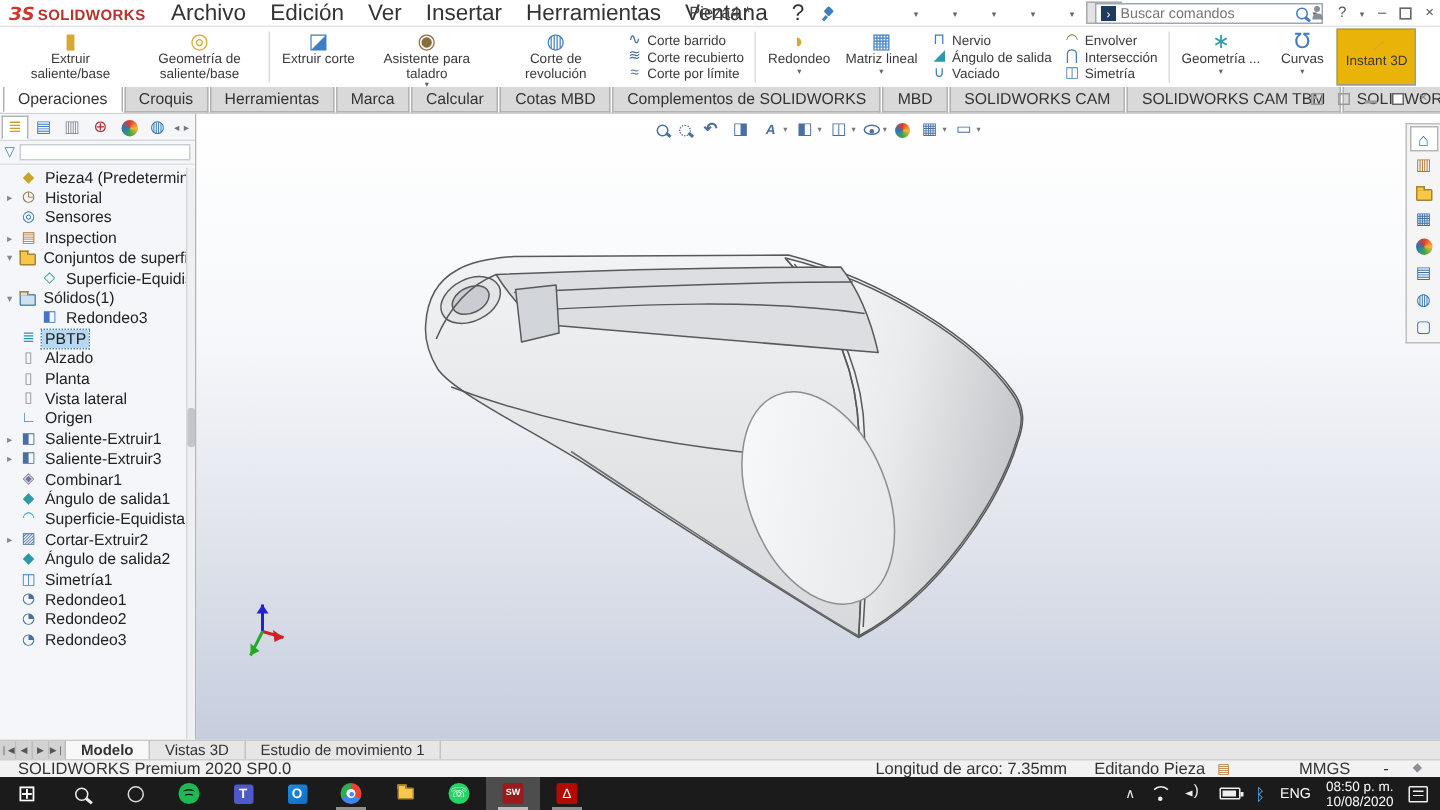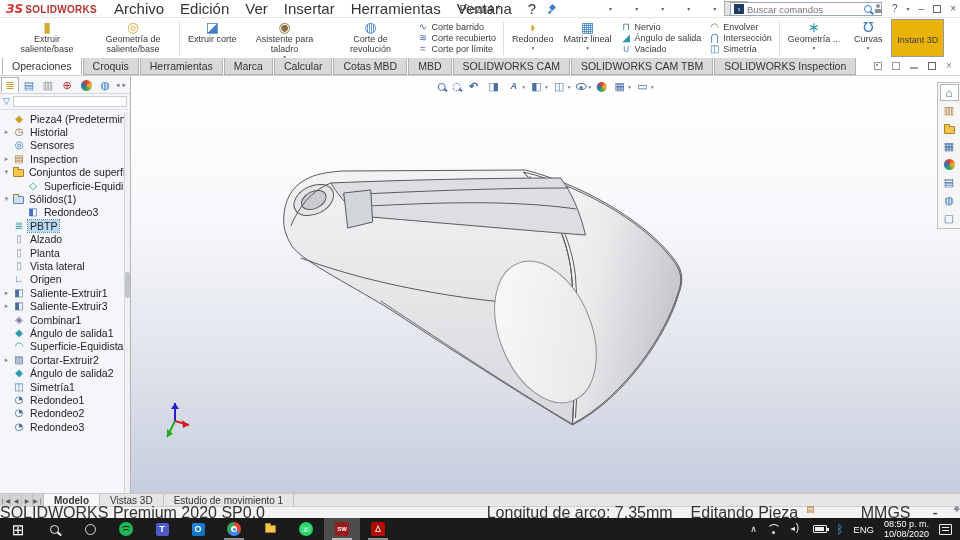--- a/index.html
+++ b/index.html
@@ -165,21 +165,21 @@
   .model-svg{position:absolute;inset:0;width:100%;height:100%}
   .triad-svg{position:absolute;left:24px;bottom:50px;width:40px;height:48px}
 
   
   .modeltabs{height:13px;background:#e6e6e6;border-top:1px solid #c8c8c8;display:flex;align-items:stretch;font-size:10px;flex:0 0 auto}
   .navbtn{width:11px;display:flex;align-items:center;justify-content:center;font-size:6px;color:#555;background:#d2d2d2;border-right:1px solid #bdbdbd}
   .mtab{display:flex;align-items:center;padding:0 10px;border-right:1px solid #c2c2c2;color:#333;cursor:default}
   .mtab.active{background:#f8f8f8;font-weight:bold}
 
   
-  .statusbar{height:12px;background:#f2f2f2;border-top:1px solid #d0d0d0;display:flex;align-items:center;font-size:16px;color:#333;padding:0 0;flex:0 0 auto}
+  .statusbar{height:12px;background:#f2f2f2;border-top:1px solid #d0d0d0;display:flex;align-items:center;font-size:11px;color:#333;padding:0 12px;flex:0 0 auto}
   .sb-right{margin-left:auto;display:flex;}
   .sb-arc{margin-right:18px}
   .sb-edit{margin-right:8px}
   .editing-part-icon{font-size:9px;color:#b2762e;margin-right:46px}
   .editing-part-icon::before{content:"▤"}
   .sb-units{margin-right:22px}
   .sb-dash{margin-right:16px}
   .tag-icon{font-size:8px;color:#8a8f98}
   .tag-icon::before{content:"◆"}
 
@@ -415,20 +415,21 @@
       <div class="ctab">Croquis</div>
 
       <div class="ctab">Herramientas</div>
 
       <div class="ctab">Marca</div>
 
       <div class="ctab">Calcular</div>
 
       <div class="ctab">Cotas MBD</div>
 
+      <div class="ctab">Complementos de SOLIDWORKS</div>
 
       <div class="ctab">MBD</div>
 
       <div class="ctab">SOLIDWORKS CAM</div>
 
       <div class="ctab">SOLIDWORKS CAM TBM</div>
 
       <div class="ctab">SOLIDWORKS Inspection</div>
     </div>
   <div class="docwin-icons" style="position:absolute;top:62px;right:6px">

